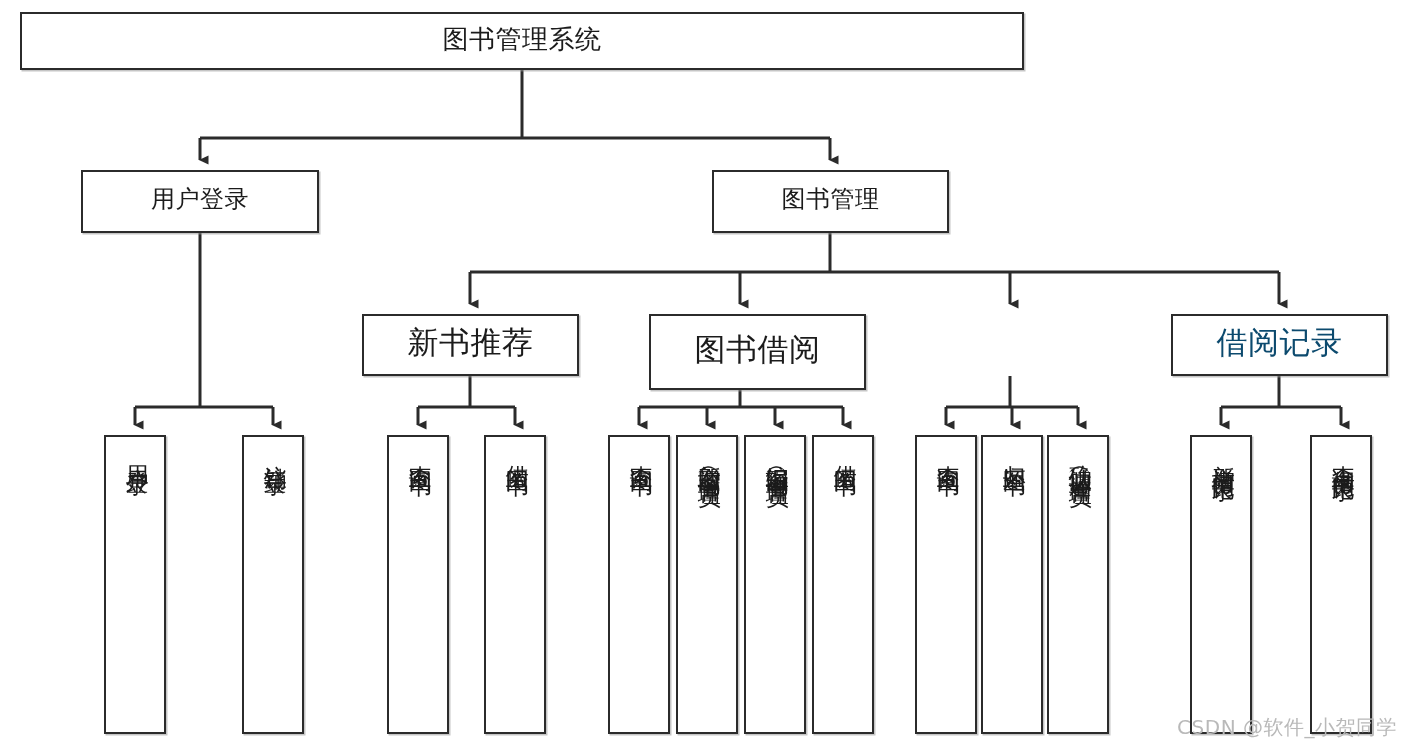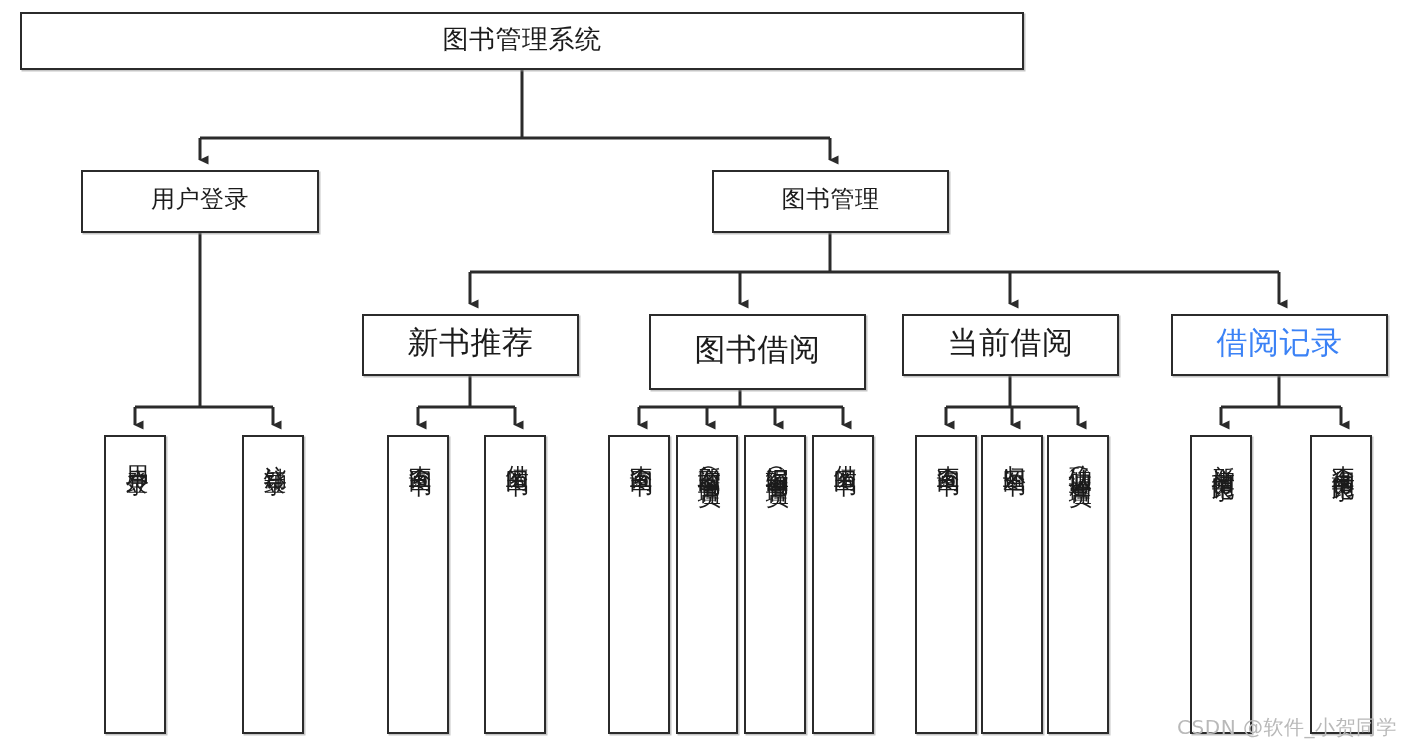--- a/index.html
+++ b/index.html
@@ -137,25 +137,22 @@
   <div class="node node-l1" style="left: 712px; top: 170px; width: 237px; height: 63px; border-color: rgb(43, 43, 43);">
     <span class="label" style="color: rgb(27, 27, 27);">图书管理</span>
   </div>
 
   <div class="node node-l2" style="left: 362px; top: 314px; width: 217px; height: 62px; border-color: rgb(43, 43, 43);">
     <span class="label" style="color: rgb(27, 27, 27);">新书推荐</span>
   </div>
   <div class="node node-l2" style="left: 632px; top: 314px; width: 217px; height: 76px; border-color: rgb(43, 43, 43); margin-left: 17px;">
     <span class="label" style="color: rgb(27, 27, 27);">图书借阅</span>
   </div>
-  <div class="node node-l2" style="left: 902px; top: 314px; width: 217px; height: 62px; border-color: rgb(43, 43, 43);">
-    <span class="label" style="color: rgb(27, 27, 27);">当前借阅</span>
-  </div>
   <div class="node node-l2" style="left: 1171px; top: 314px; width: 217px; height: 62px; border-color: rgb(43, 43, 43);">
-    <span class="label" style="color: #3b82f6;">借阅记录</span>
+    <span class="label" style="color: #0c4a6e;">借阅记录</span>
   </div>
 
   <div class="node node-leaf" style="left: 104px; top: 435px; width: 62px; height: 299px; border-color: rgb(43, 43, 43);">
     <span class="label" style="color: rgb(27, 27, 27);">用户登录</span>
   </div>
   <div class="node node-leaf" style="left: 242px; top: 435px; width: 62px; height: 299px; border-color: rgb(43, 43, 43);">
     <span class="label" style="color: rgb(27, 27, 27);">注销登录</span>
   </div>
   <div class="node node-leaf" style="left: 387px; top: 435px; width: 62px; height: 299px; border-color: rgb(43, 43, 43);">
     <span class="label" style="color: rgb(27, 27, 27);">查询图书</span>

